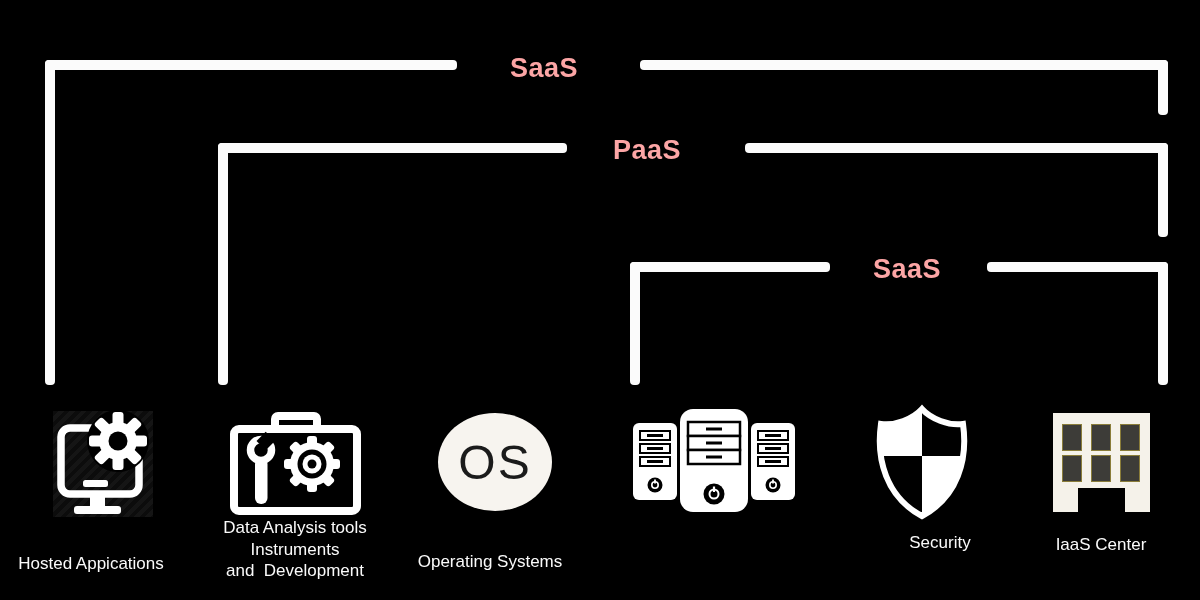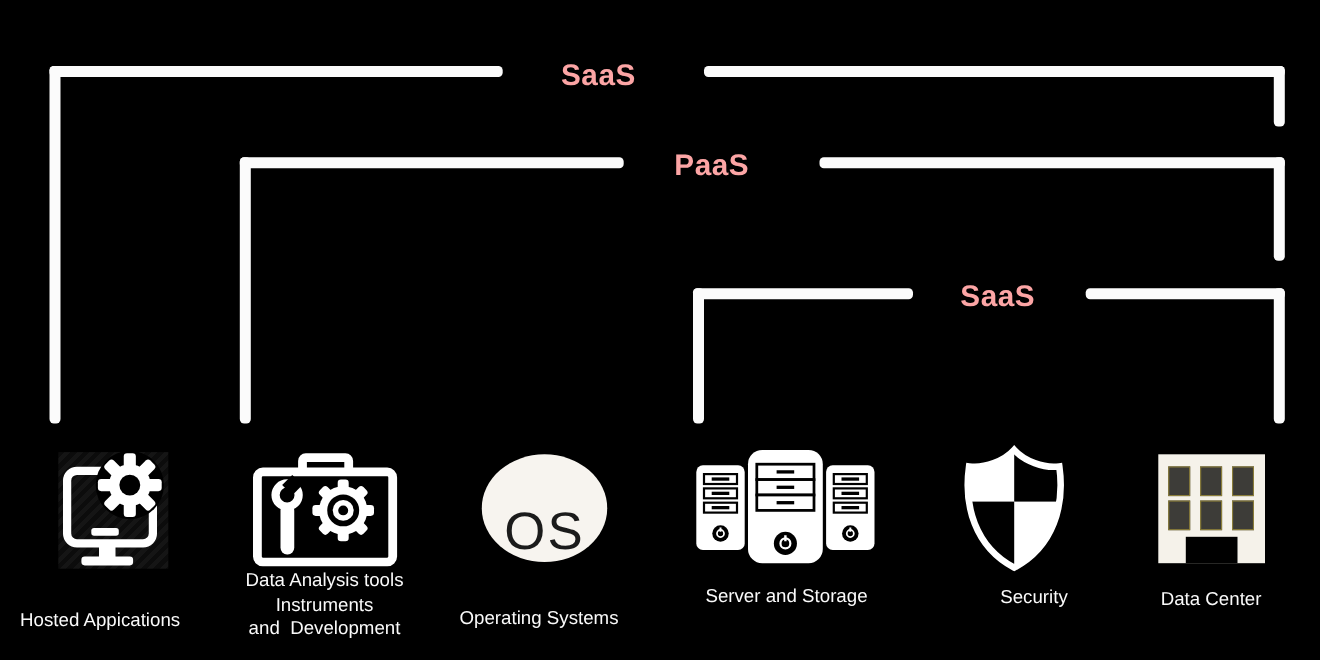--- a/index.html
+++ b/index.html
@@ -18,21 +18,21 @@
   }
   .lbl-line{white-space:pre;}
   .icon-box{position:absolute;}
   .hatch-bg{
     position:absolute;left:53px;top:411px;width:100px;height:106px;
     background:repeating-linear-gradient(135deg,#0c0c0c 0 4px,#151515 4px 8px);
   }
   .os-ellipse{
     position:absolute;left:438px;top:413px;width:114px;height:98px;
     background:#f7f4ef;border-radius:50%;
-    display:flex;align-items:flex-end;justify-content:center;
+    display:flex;align-items:center;justify-content:center;
     color:#1b1b1b;font-size:48px;font-weight:300;letter-spacing:2px;
   }
   .building{
     position:absolute;left:1053px;top:413px;width:97px;height:99px;
     background:#f5f2ea;
   }
   .bwin{
     position:absolute;width:20px;height:27px;background:#3d3c38;
     border:1px solid #8a7d3a;box-sizing:border-box;
   }
@@ -163,23 +163,20 @@
         <rect x="58" y="30" width="52" height="14" fill="#fff" stroke="#000" stroke-width="2.5"></rect>
         <rect x="76" y="35.5" width="16" height="3" fill="#000"></rect>
         <rect x="58" y="44" width="52" height="14" fill="#fff" stroke="#000" stroke-width="2.5"></rect>
         <rect x="76" y="49.5" width="16" height="3" fill="#000"></rect>
         <circle cx="84" cy="88" r="10.5" fill="#000"></circle>
         <circle cx="84" cy="88" r="4.5" fill="none" stroke="#fff" stroke-width="2"></circle>
         <line x1="84" y1="80.5" x2="84" y2="86" stroke="#fff" stroke-width="2.2"></line>
       </g>
     </svg>
   </div>
-  <div class="item-label" style="left:615px;top:531px;width:200px;">
-    <div class="lbl-line">Server and Storage</div>
-  </div>
 
   <div class="icon-box" style="left:872px;top:404px;width:100px;height:116px;">
     <svg width="100" height="116" viewBox="0 0 100 116">
       <defs>
         <clipPath id="shieldClip">
           <path d="M50 5 C41 15 23 22 9 20 C4 55 14 93 50 112 C86 93 96 55 91 20 C77 22 59 15 50 5 Z"></path>
         </clipPath>
       </defs>
       <path d="M50 5 C41 15 23 22 9 20 C4 55 14 93 50 112 C86 93 96 55 91 20 C77 22 59 15 50 5 Z" fill="#fff"></path>
       <g clip-path="url(#shieldClip)">
@@ -196,16 +193,16 @@
   <div class="building">
     <div class="bwin" style="left:9px;top:11px;"></div>
     <div class="bwin" style="left:38px;top:11px;"></div>
     <div class="bwin" style="left:67px;top:11px;"></div>
     <div class="bwin" style="left:9px;top:42px;"></div>
     <div class="bwin" style="left:38px;top:42px;"></div>
     <div class="bwin" style="left:67px;top:42px;"></div>
     <div class="bdoor"></div>
   </div>
   <div class="item-label" style="left:1001px;top:534px;width:200px;">
-    <div class="lbl-line">Data Center</div>
+    <div class="lbl-line">IaaS Center</div>
   </div>
 
 </div>
 
 </body></html>

